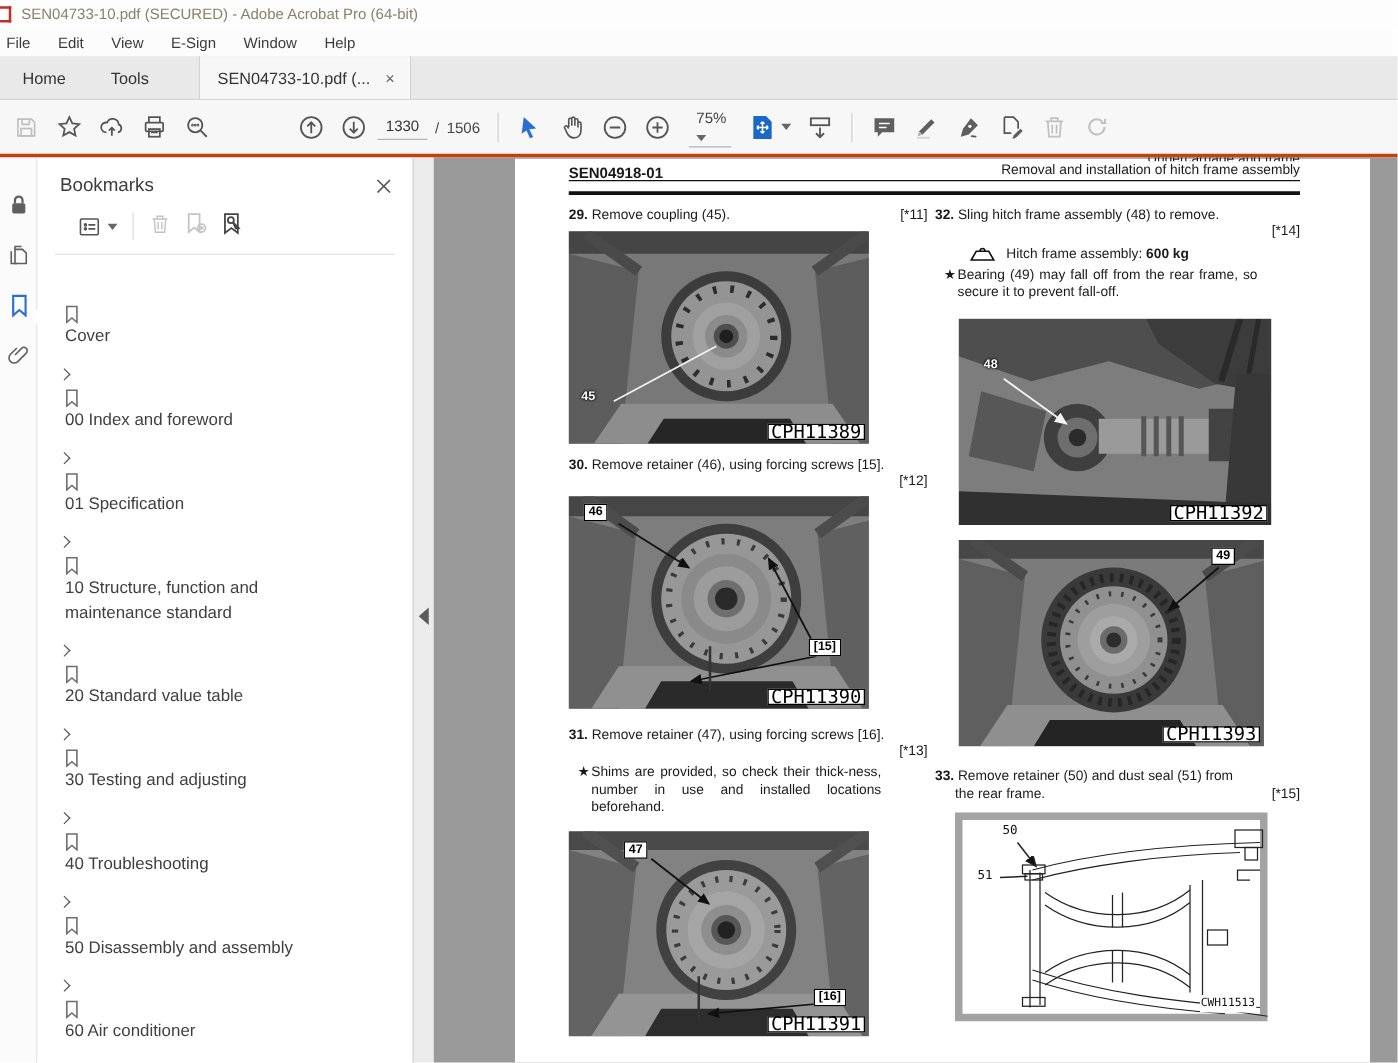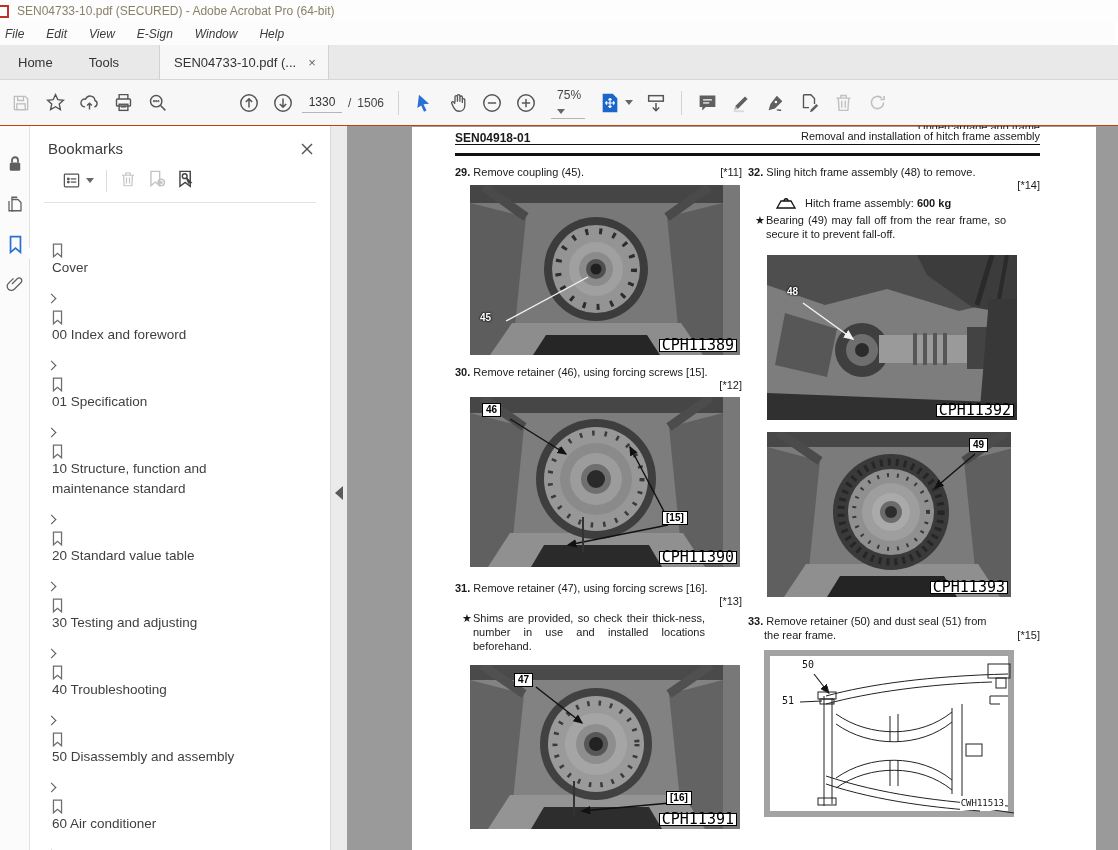--- a/index.html
+++ b/index.html
@@ -6,33 +6,33 @@
   html,body { width:1118px; height:850px; overflow:hidden; background:#fff;
               font-family:"Liberation Sans", sans-serif; }
 
   
   .titlebar { position:absolute; left:0; top:0; width:1118px; height:22px; background:#fdfdfd;
               display:flex; align-items:center; }
   .app-icon { width:9px; height:13px; border:2px solid #c22e28; border-left:none; margin-right:8px; }
   .title-text { font-size:12px; color:#8a8168; }
 
   .menubar { position:absolute; left:0; top:22px; width:1114px; height:23px; background:#fcfcfc;
-             display:flex; font-size:12px; color:#3b3b3b;font-style:italic; }
+             display:flex; font-size:12px; color:#3b3b3b; }
   .menu-item { padding:0 11px; height:23px; display:flex; align-items:center; cursor:default; }
   .menu-item:first-child { margin-left:-6px; }
 
   .tabbar { position:absolute; left:0; top:45px; width:1118px; height:35px; background:#e9e9e9;
             border-bottom:1px solid #d6d6d6; display:flex; align-items:stretch; font-size:13px; color:#333; }
   .tab { display:flex; align-items:center; padding:0 18px; }
   .tab-doc { background:#f7f7f7; border-left:1px solid #d2d2d2; border-right:1px solid #d2d2d2;
              margin-left:22px; padding:0 10px 0 14px; gap:10px; }
   .tab-close { font-size:13px; color:#666; padding:0 2px; }
 
   .toolbar { position:absolute; left:0; top:80px; width:1118px; height:46px; background:#f7f7f7;
-             border-bottom:1px solid #c2410c; display:flex; align-items:center; }
+             border-bottom:3px solid #c2410c; display:flex; align-items:center; }
   .tb-btn { width:34px; height:32px; display:flex; align-items:center; justify-content:center; }
   .tb-sep { width:1px; height:24px; background:#d2d2d2; margin:0 8px; }
   .pagebox { display:flex; align-items:center; gap:6px; margin:0 6px 0 2px; font-size:12px; color:#444; }
   .pagebox input { width:40px; height:20px; border:none; border-bottom:1px solid #b5b5b5; background:transparent;
                    text-align:center; font-size:12px; color:#333; font-family:"Liberation Sans",sans-serif; }
   .zoombox { display:flex; align-items:flex-start; gap:7px; border-bottom:1px solid #b5b5b5;
              padding:2px 4px 4px 6px; margin:2px 8px; font-size:12px; color:#444;flex-direction:column; }
   .caret-down { width:0; height:0; border-left:4px solid transparent; border-right:4px solid transparent;
                 border-top:5px solid #666; }
 
@@ -81,21 +81,21 @@
   .col-left { left:43px; width:287px; }
   .col-right { left:336px; width:292px; }
   .step-line { display:flex; justify-content:space-between; }
   .step-num { font-weight:bold; }
   .ref-right { text-align:right; line-height:13px; }
   .note-row { display:flex; margin-top:3px; }
   .note-bullet { flex:0 0 18px; padding-left:7px; }
   .note-text { width:232px; text-align:justify; }
   .weight-row { display:flex; align-items:center; gap:8px; margin:4px 0 2px 27px; }  .bold { font-weight:bold; }
 
-  .photo { position:relative; width:270px; height:170px; margin-left:15px; background:#787878; overflow:hidden; }
+  .photo { position:relative; width:240px; height:170px; background:#787878; overflow:hidden; }
   .photo svg { position:absolute; left:0; top:0; }
   .ph-code { position:absolute; right:3px; bottom:3px; background:#fff; border:1px solid #000;
              font-family:"DejaVu Sans Mono", monospace; font-size:15px; line-height:11px; padding:0 2px; color:#000; }
   .ph-box { position:absolute; background:#fff; border:1px solid #000; font-size:10px; font-weight:bold;
             line-height:12px; padding:0 3px; color:#000; }
   .ph-white { position:absolute; color:#fff; font-size:10px; font-weight:bold;
               text-shadow:0 0 2px #000, 0 0 2px #000; }
 
   .drawing { position:relative; width:250px; height:167px; margin-left:16px; background:#fff; border:6px solid #a3a3a3; }
   .dw-label { position:absolute; font-size:10px; color:#111; font-family:"DejaVu Sans Mono", monospace; }

